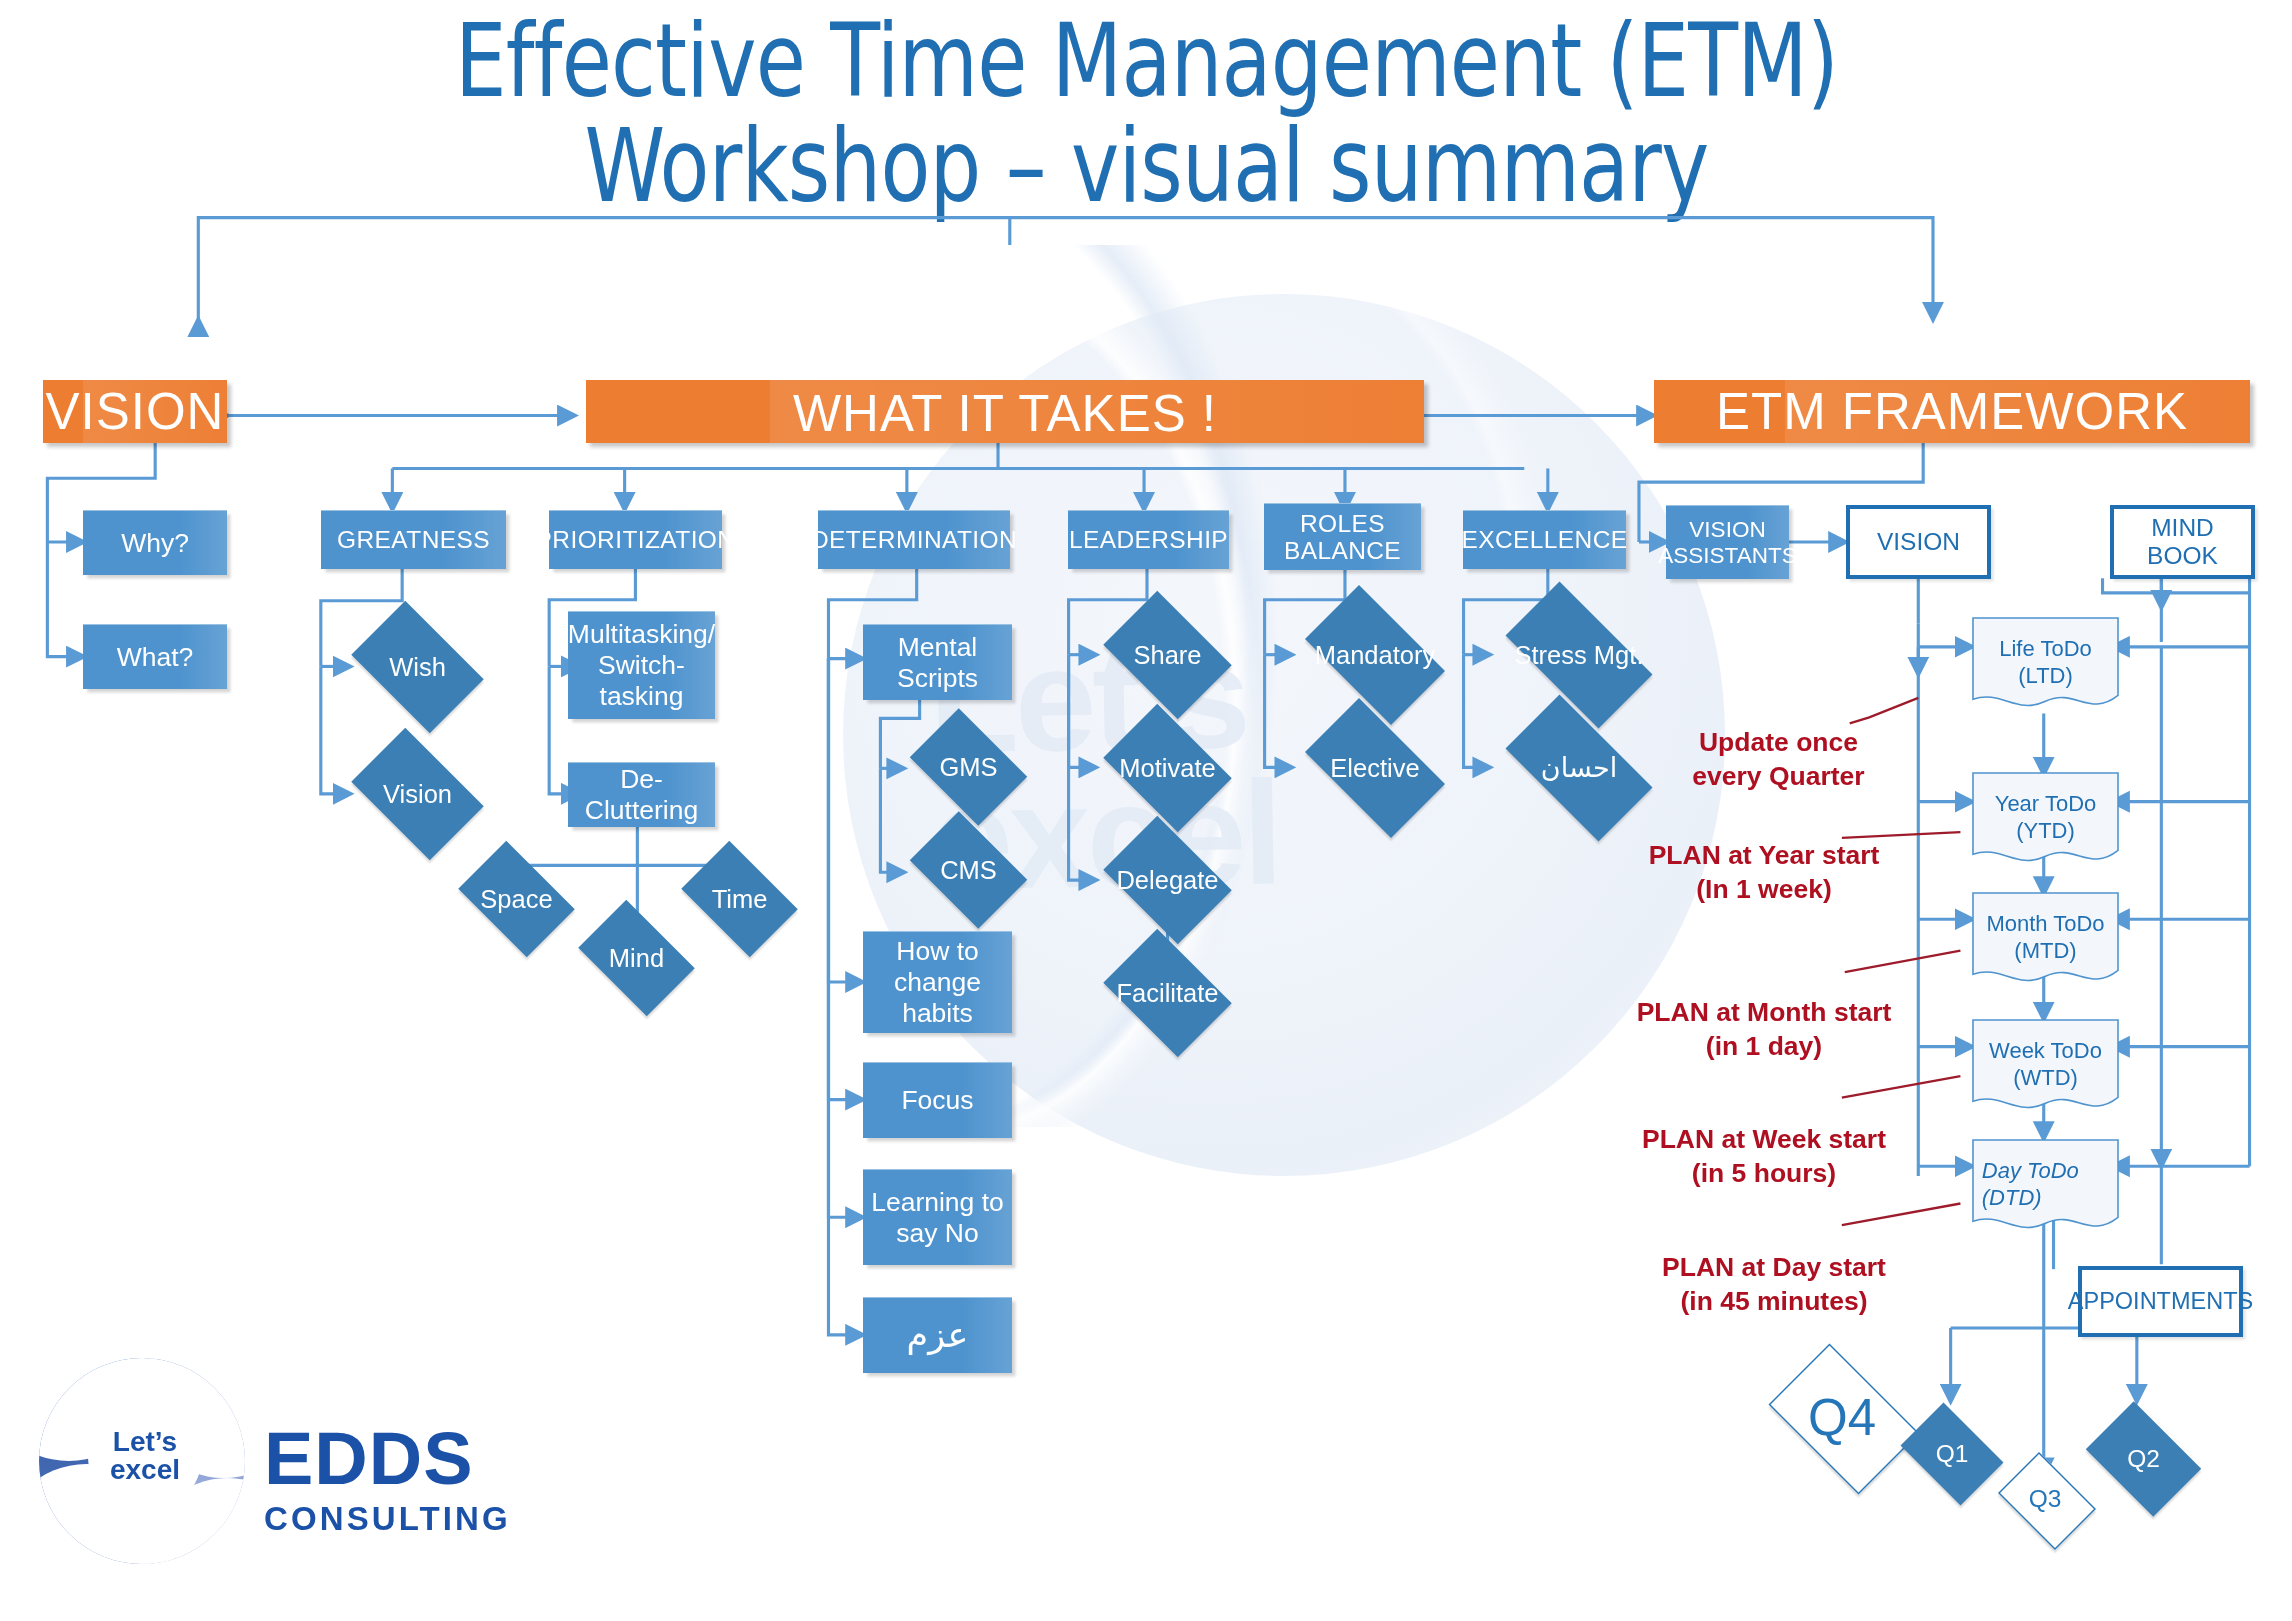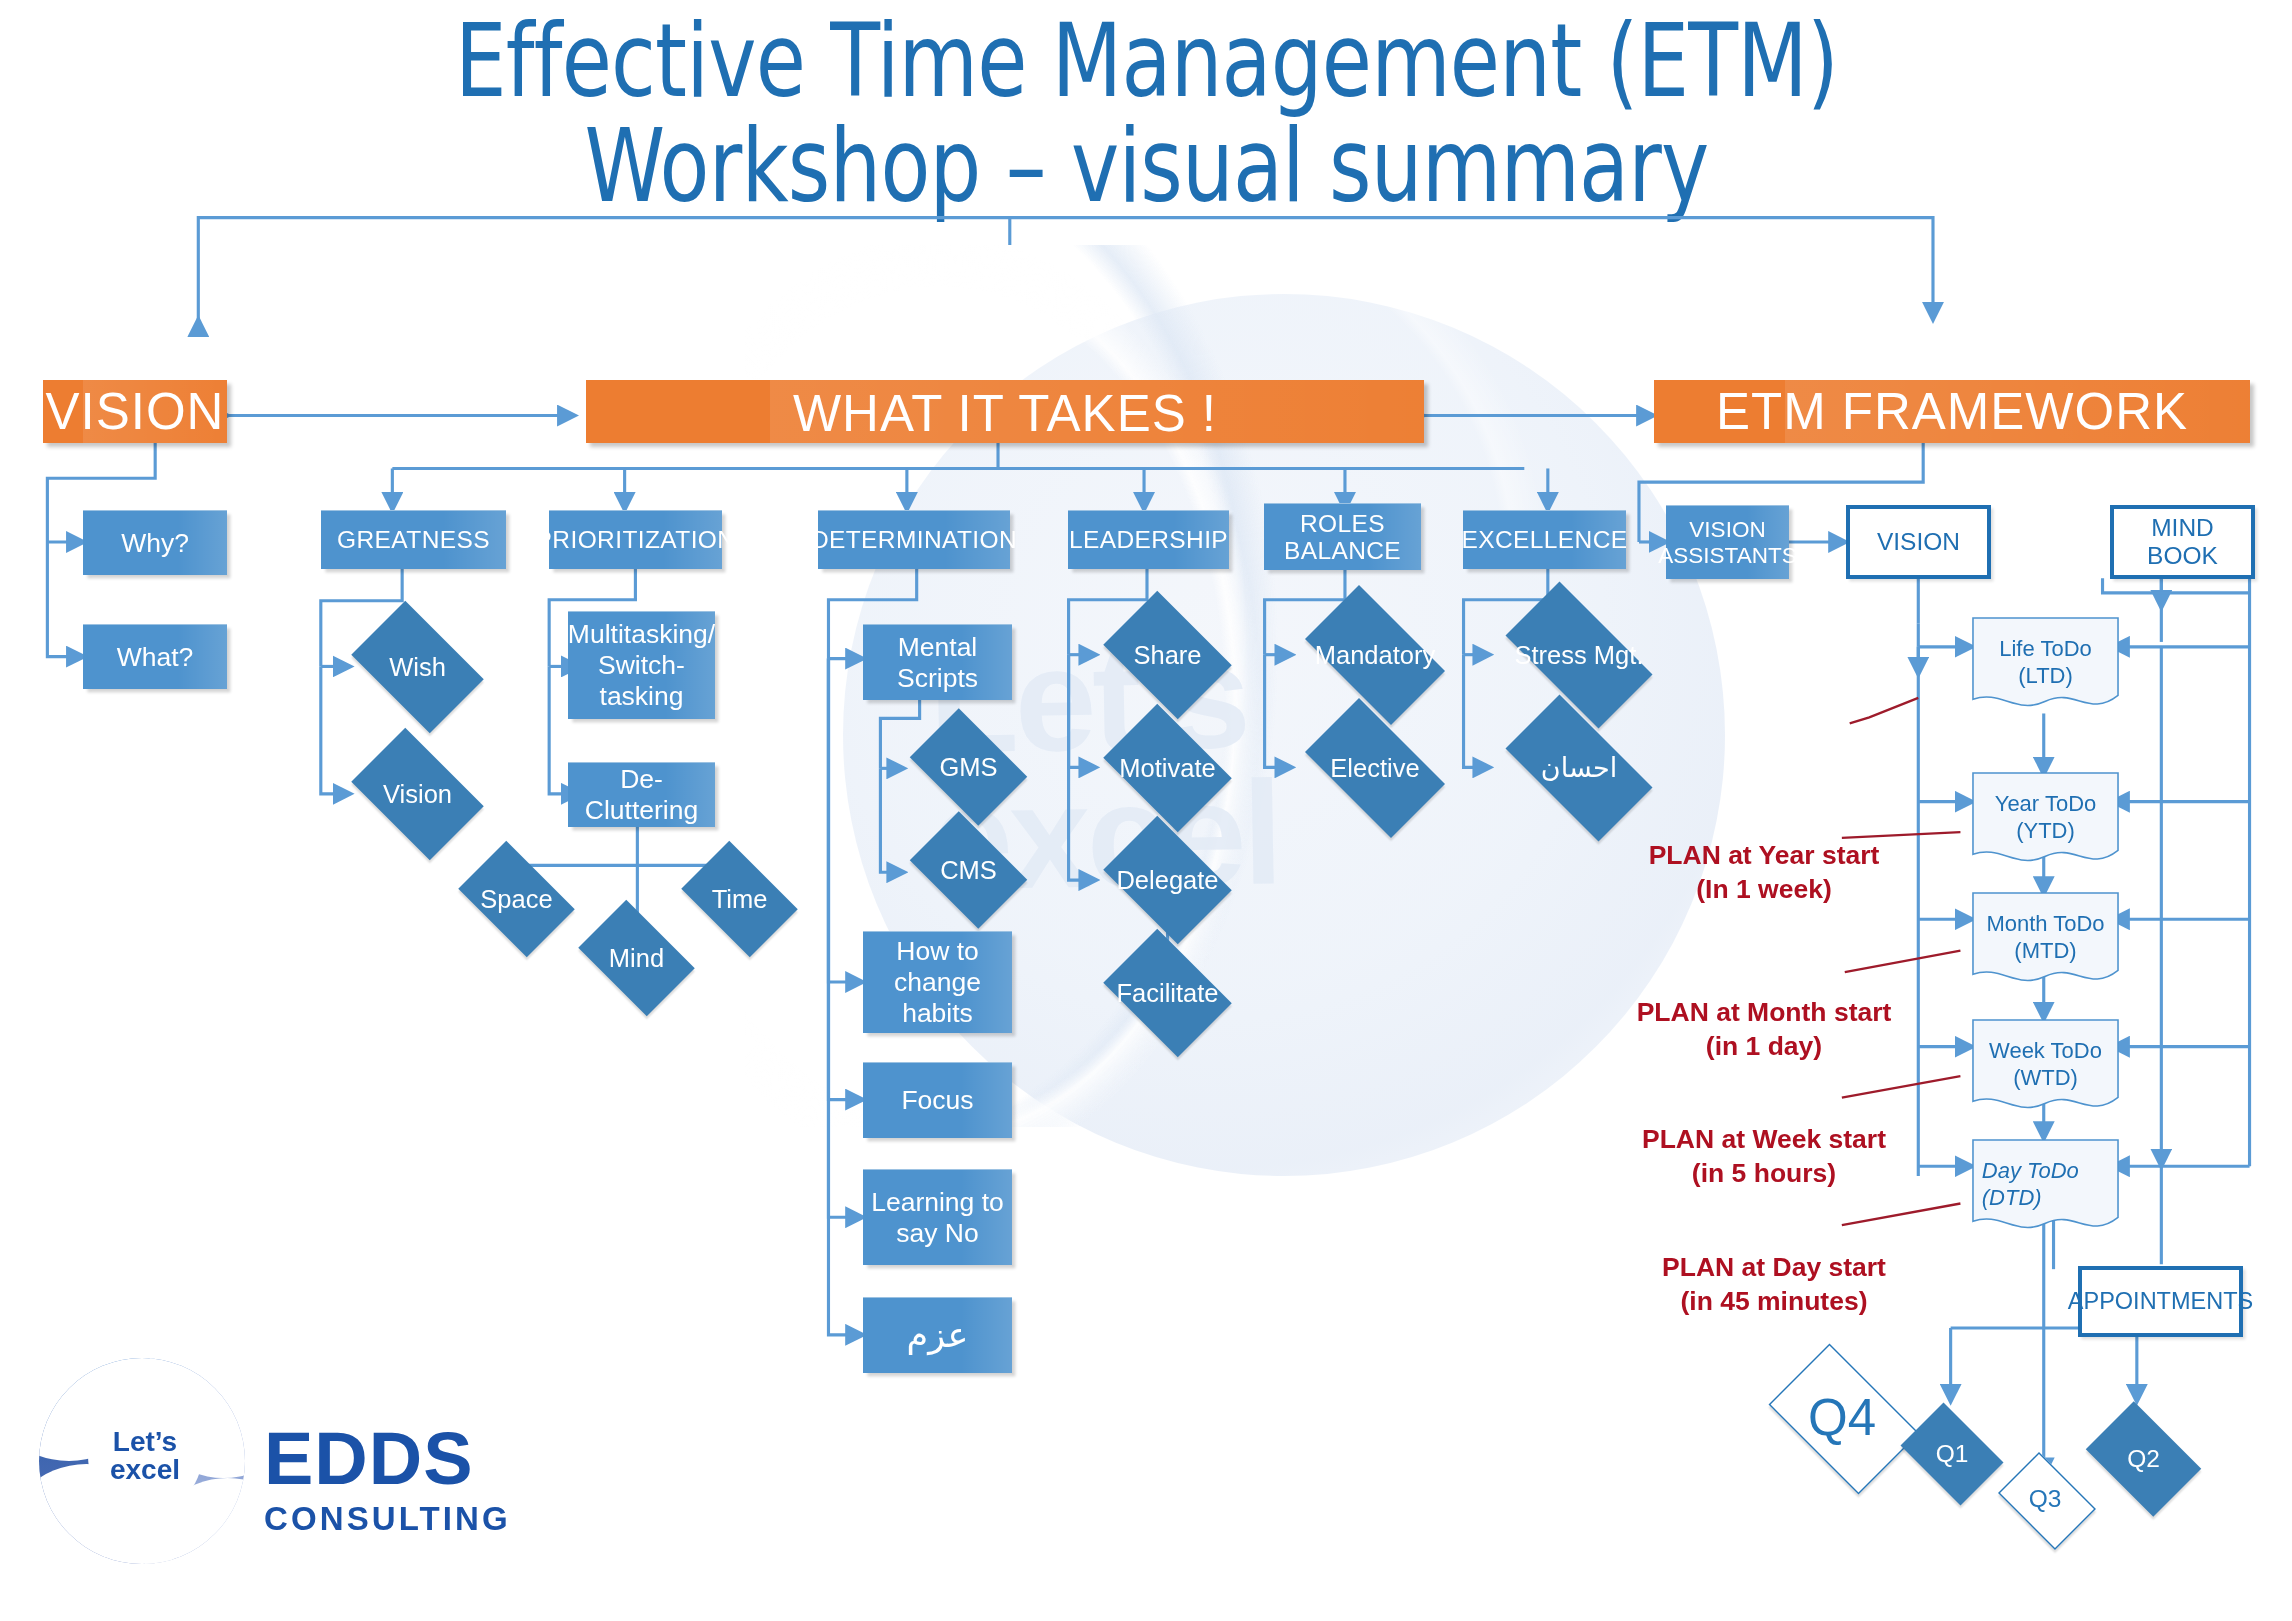--- a/index.html
+++ b/index.html
@@ -454,20 +454,24 @@
   </div>
   <div class="dia" style="left:2076px;top:1411px;width:135px;height:96px;">
     <div class="shp"></div>
     <div class="lbl" style="font-size:24.5px">Q2</div>
   </div>
   <div class="dia" style="left:1990px;top:1460px;width:110px;height:78px;">
     <div class="shp hollow"></div>
     <div class="lbl dark" style="font-size:24.5px">Q3</div>
   </div>
 
+  <div class="rednote" style="left:1666px;top:725px;width:225px;">
+    <div>Update once</div>
+    <div>every Quarter</div>
+  </div>
   <div class="rednote" style="left:1627px;top:838px;width:274px;">
     <div>PLAN at Year start</div>
     <div>(In 1 week)</div>
   </div>
   <div class="rednote" style="left:1617px;top:995px;width:294px;">
     <div>PLAN at Month start</div>
     <div>(in 1 day)</div>
   </div>
   <div class="rednote" style="left:1622px;top:1122px;width:284px;">
     <div>PLAN at Week start</div>

